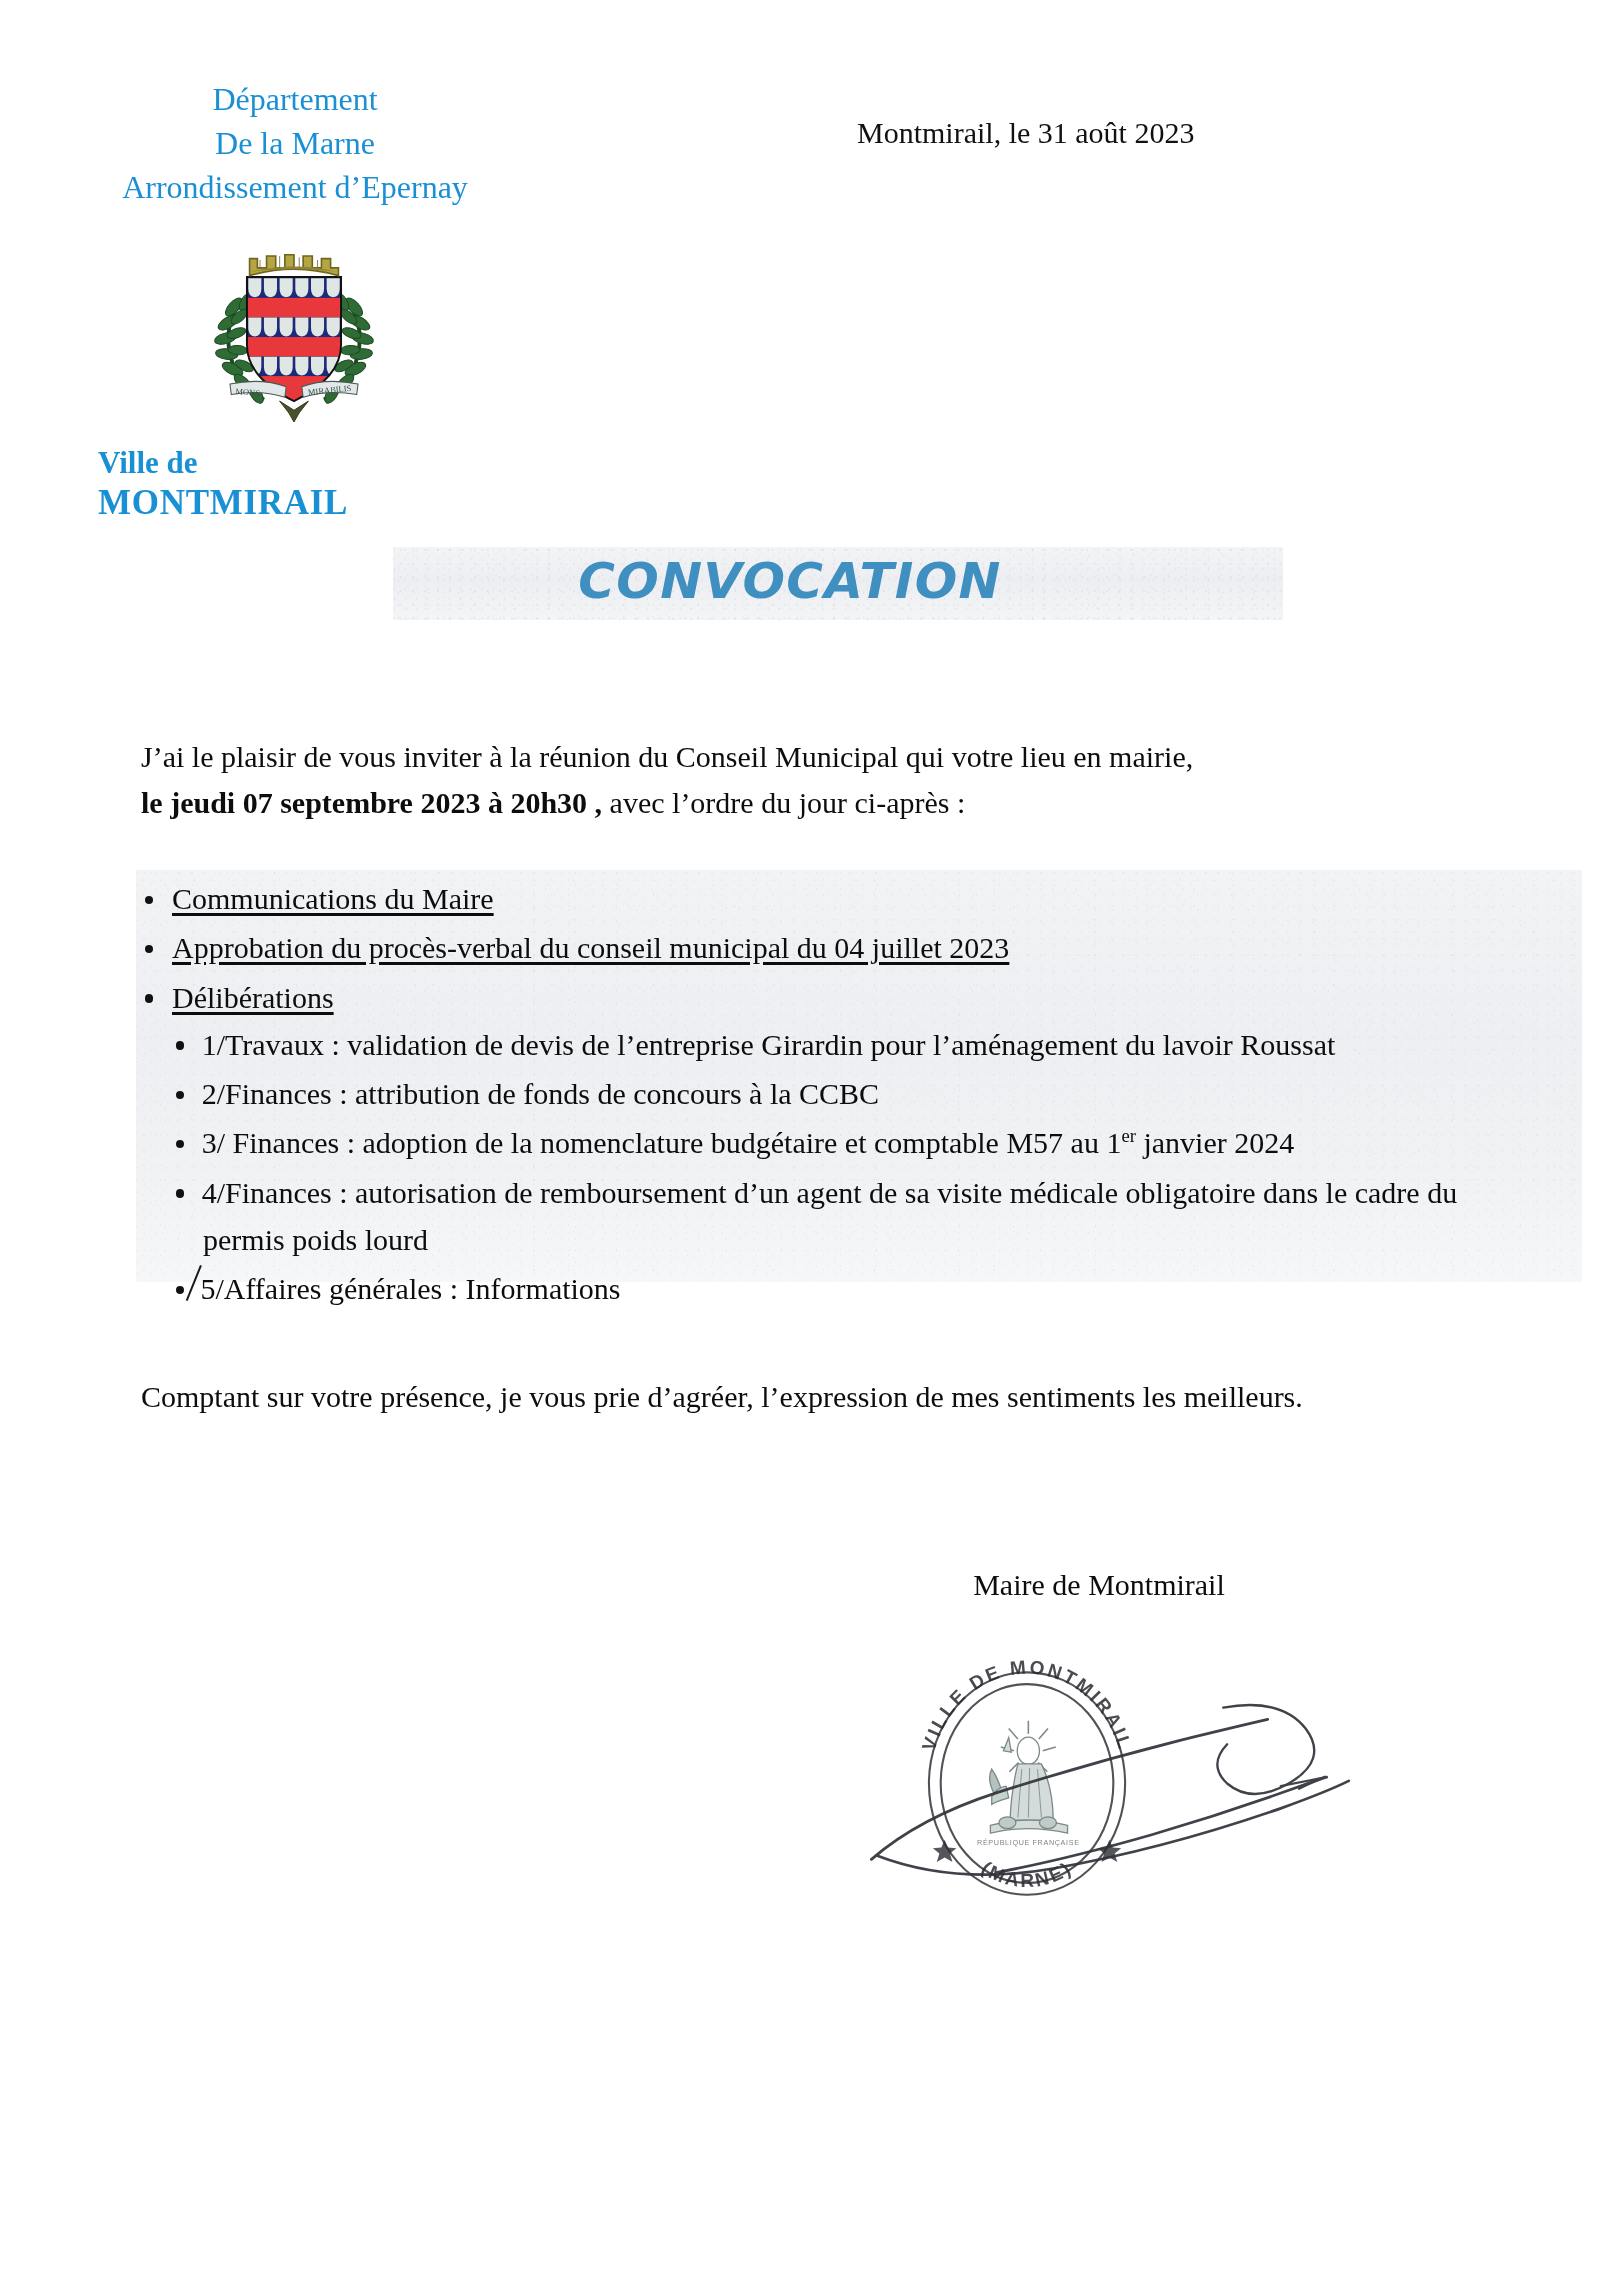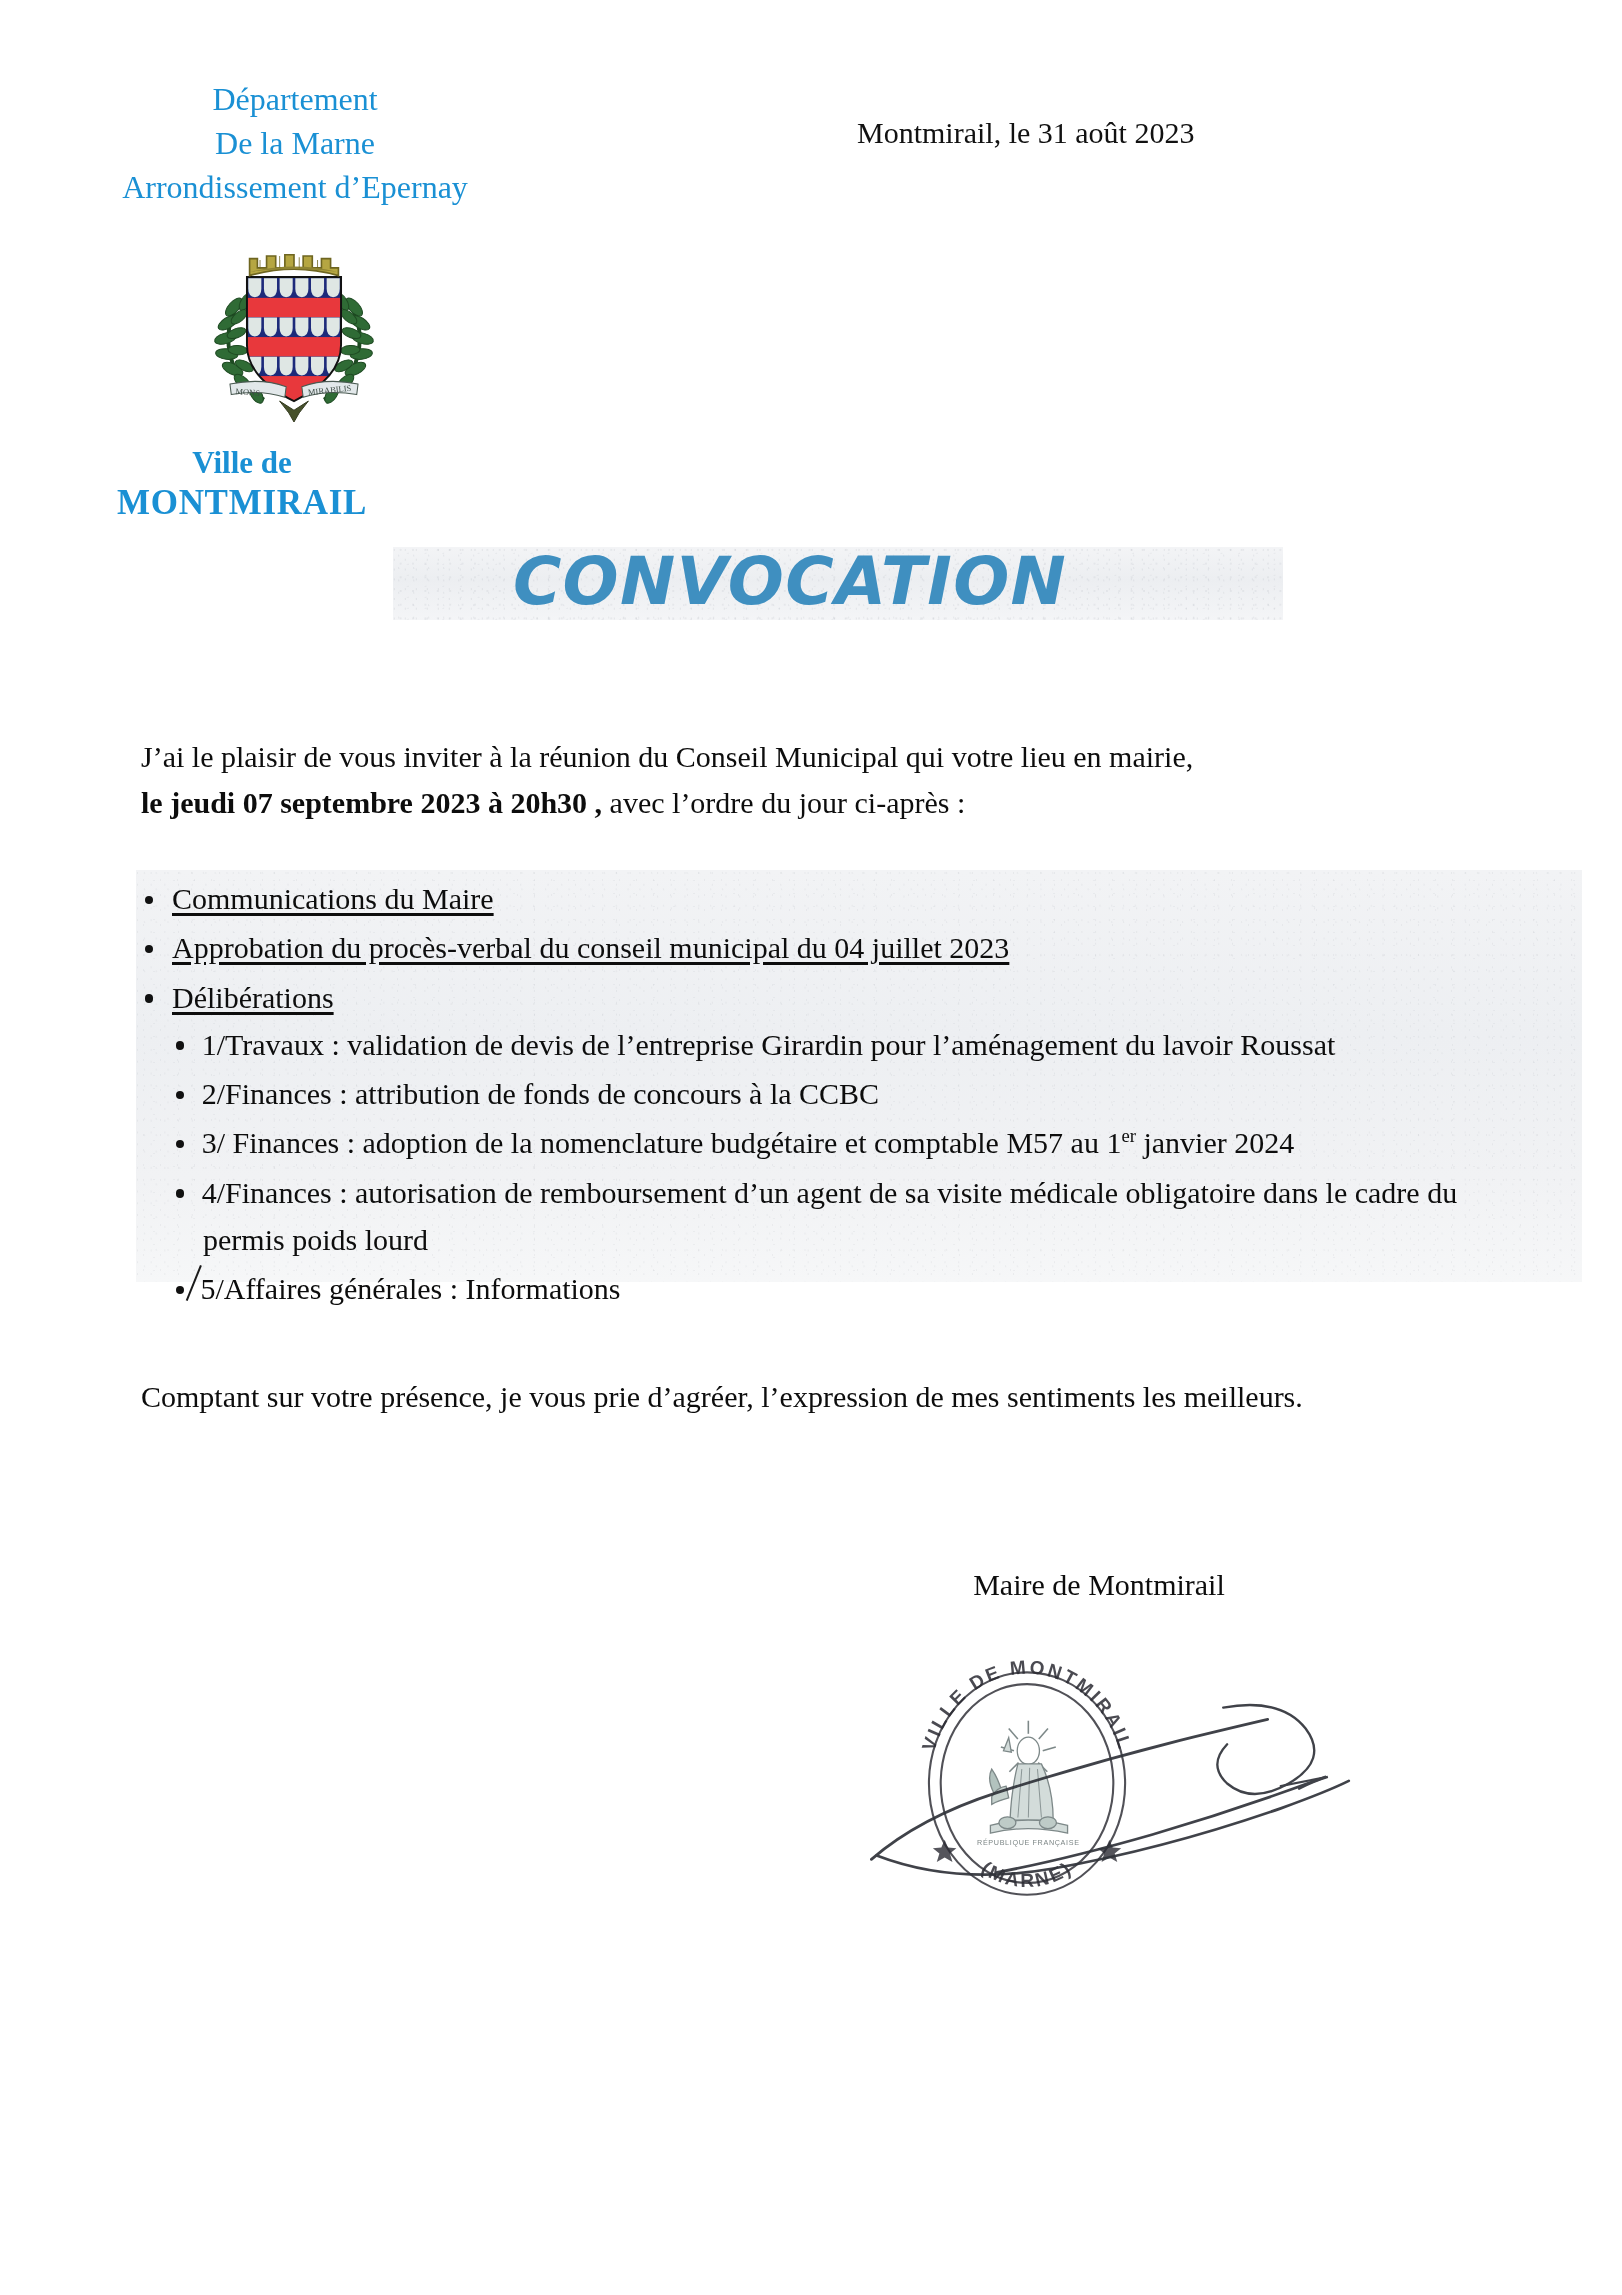--- a/index.html
+++ b/index.html
@@ -48,21 +48,21 @@
     width: 196px;
     height: 196px;
   }
   .crest-wrap svg { display: block; width: 100%; height: 100%; }
 
   .city-name {
     position: absolute;
     left: 98px;
     top: 444px;
     width: 288px;
-    text-align: center;
+    text-align: left;
     color: #1a90d4;
     font-weight: bold;
     line-height: 1.22;
   }
   .city-name .l1 { font-size: 31px; }
   .city-name .l2 { font-size: 35px; letter-spacing: 0.7px; }
 
   
   .title-band {
     position: absolute;
@@ -86,21 +86,21 @@
   }
   .doc-title {
     position: absolute;
     left: 393px;
     top: 543px;
     width: 794px;
     text-align: center;
     font-family: "DejaVu Sans", sans-serif;
     font-weight: bold;
     font-style: italic;
-    font-size: 66px;
+    font-size: 50px;
     letter-spacing: 1.3px;
     color: #3f8fc0;
     line-height: 77px;
   }
 
   
   .intro {
     position: absolute;
     left: 141px;
     top: 734px;

